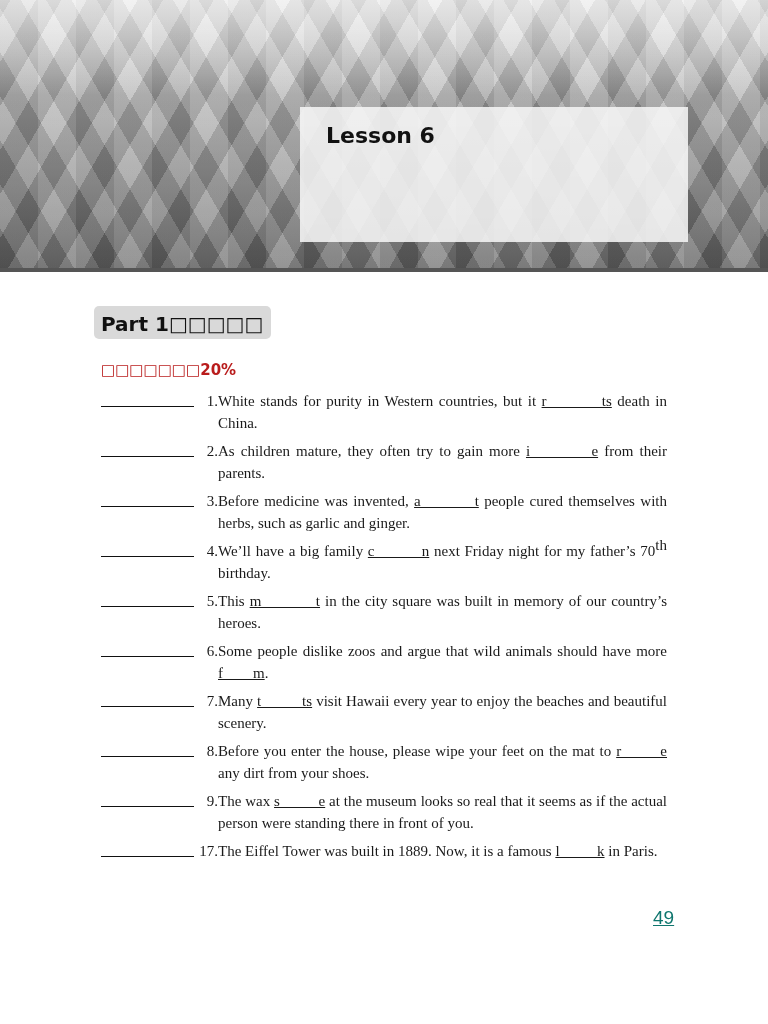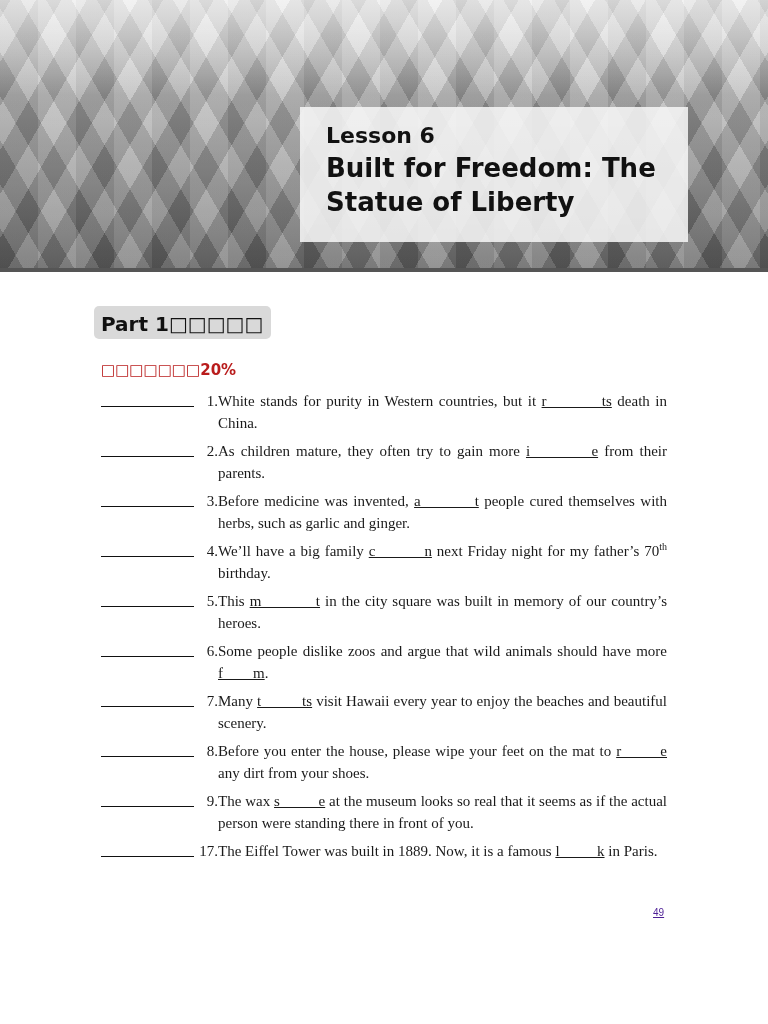--- a/index.html
+++ b/index.html
@@ -50,33 +50,32 @@
     position: absolute; left: 0; top: 16px; width: 93px; height: 1px; background: #111;
   }
   .q .num {
     position: absolute; left: 93px; width: 24px; text-align: right; top: 0;
   }
   .q .text {
     position: absolute; left: 117px; top: 0; width: 449px; text-align: justify; text-align-last: left;
   }
   .gap { text-decoration: underline; white-space: pre; }
   .page-num {
-    position: absolute; left: 653px; top: 907px; font-family: "Liberation Sans", sans-serif; font-size: 10px;
-    text-decoration: underline; color: #4c1d95;
+    position: absolute; left: 653px; top: 907px; font-family: "Liberation Sans", sans-serif; font-size: 19px;
+    text-decoration: underline; color: #0f766e;
   }
-  sup { font-size: 10px; line-height: 0; margin-top: 8px; }
+  sup { font-size: 15px; line-height: 0; margin-top: 8px; }
 </style>
 </head>
 <body>
 
 <div class="banner">
   <div class="banner-bottom"></div>
   <div class="title-box">
     <div class="lesson-num">Lesson 6</div>
-    <div class="lesson-title">Built for Freedom: The Statue of Liberty</div>
   </div>
 </div>
 
 <div class="part-tab">
   <span class="part-label">Part 1□□□□□</span>
 </div>
 <div class="instructions">□□□□□□□20%</div>
 
 <div id="questions">
     <div class="q" style="top: 390px;">

